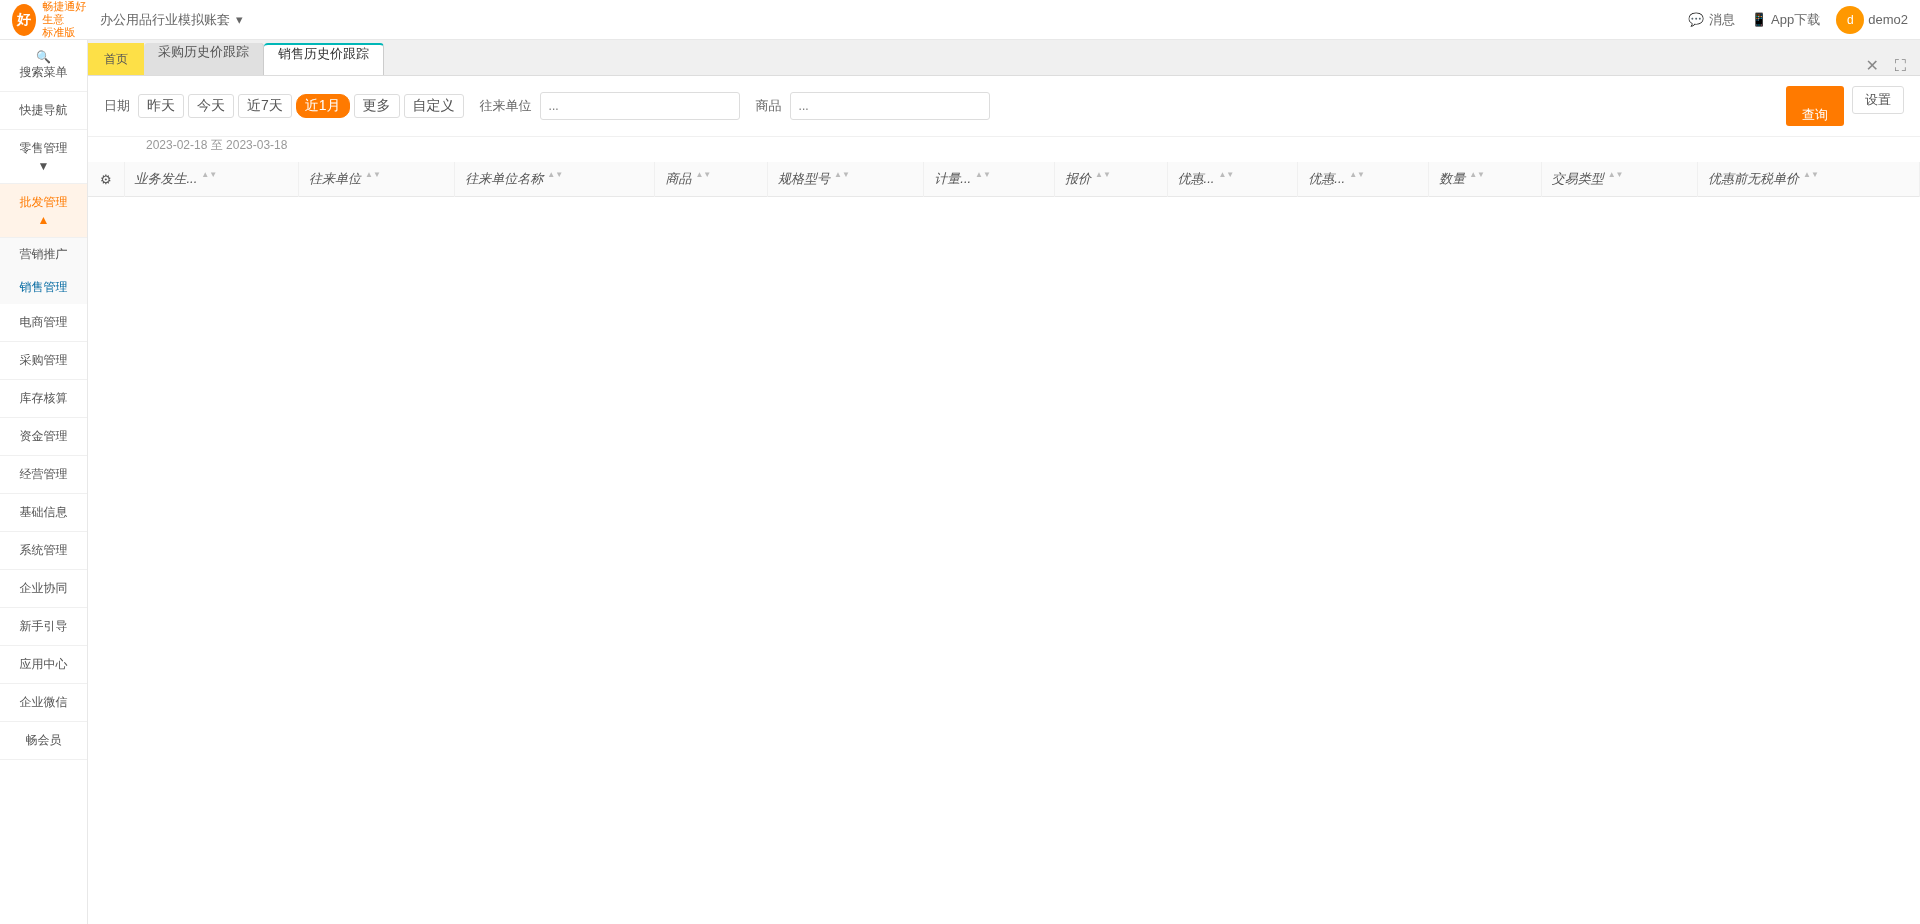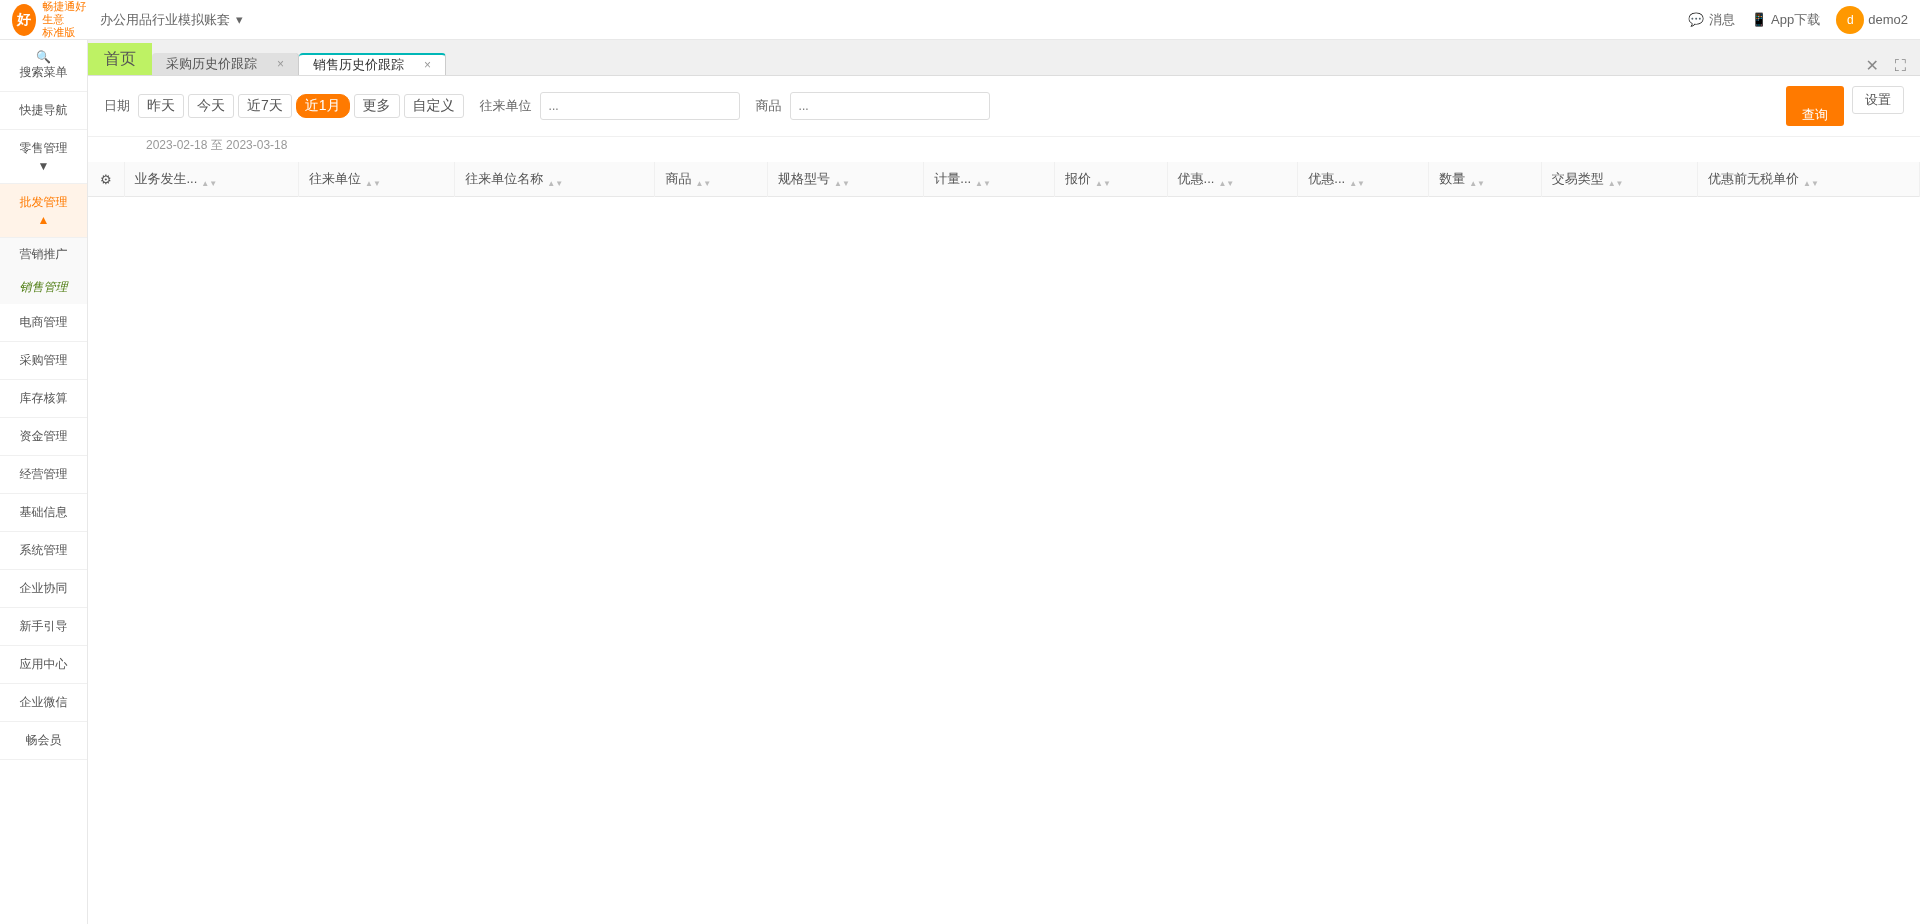--- a/index.html
+++ b/index.html
@@ -27,28 +27,28 @@
 
     
     .main-layout { display: flex; flex: 1; overflow: hidden; }
 
     
     .sidebar { width: 88px; background: #fff; border-right: 1px solid #e8e8e8; display: flex; flex-direction: column; flex-shrink: 0; overflow-y: auto; }
     .sidebar-item { padding: 10px 6px; text-align: center; cursor: pointer; color: #555; font-size: 12px; border-bottom: 1px solid #f0f0f0; }
     .sidebar-item.active { color: #ff7a00; background: #fff3e8; }
     .sidebar-item.has-arrow { display: flex; align-items: center; justify-content: center; gap: 2px; flex-direction: column; }
     .sidebar-sub-item { padding: 8px 10px; text-align: center; cursor: pointer; color: #555; font-size: 12px; background: #f9f9f9; }
-    .sidebar-sub-item.active { color: #4d7c0f; font-style: italic; }
+    .sidebar-sub-item.active { color: #0369a1; }
 
     
     .tab-bar { height: 36px; background: #f0f0f0; display: flex; align-items: flex-end; padding: 0 0; flex-shrink: 0; border-bottom: 1px solid #ddd; }
-    .tab { height: 22px; padding: 0 14px; display: flex; align-items: center; gap: 20px; cursor: pointer; font-size: 13px; color: #555; background: #e0e0e0; border-right: 1px solid #ccc; border-top-left-radius: 4px; border-top-right-radius: 4px; }
+    .tab { height: 32px; padding: 0 14px; display: flex; align-items: center; gap: 20px; cursor: pointer; font-size: 13px; color: #555; background: #e0e0e0; border-right: 1px solid #ccc; border-top-left-radius: 4px; border-top-right-radius: 4px; flex-direction: column; }
     .tab.active { background: #fff; color: #333; border-top: 2px solid #00b7b7; }
     .tab-close { color: #999; font-size: 12px; cursor: pointer; }
-    .tab-home { height: 32px; padding: 0 16px; display: flex; align-items: center; cursor: pointer; font-size: 16px; color: #555; background: #bef264; }
+    .tab-home { height: 32px; padding: 0 16px; display: flex; align-items: center; cursor: pointer; font-size: 12px; color: #555; background: #fde047; }
     .tab-actions { margin-left: auto; display: flex; align-items: center; gap: 8px; padding-right: 10px; }
     .tab-action-btn { font-size: 16px; color: #888; cursor: pointer; padding: 0 4px; }
 
     
     .content { flex: 1; overflow: auto; background: #fff; display: flex; flex-direction: column; }
 
     
     .page-header { padding: 12px 16px 8px; display: flex; align-items: center; justify-content: space-between; border-bottom: 1px solid #f0f0f0; }
     .page-title { font-size: 16px; font-weight: bold; color: #333; }
     .page-actions { display: flex; align-items: center; gap: 12px; }
@@ -67,21 +67,21 @@
     .filter-input { display: flex; align-items: center; gap: 4px; }
     .filter-input-field { width: 200px; height: 28px; border: 1px solid #ddd; border-radius: 3px; padding: 0 8px; font-size: 12px; color: #999; }
     .search-btn { background: #ff7a00; color: #fff; border: none; padding: 20px 16px; border-radius: 3px; cursor: pointer; font-size: 13px; height: 28px; }
     .settings-btn { background: #fff; color: #555; border: 1px solid #ddd; padding: 4px 12px; border-radius: 3px; cursor: pointer; font-size: 13px; height: 28px; }
 
     
     .table-container { flex: 1; overflow: auto; }
     table { width: 100%; border-collapse: collapse; font-size: 13px; }
     thead tr { background: #fafafa; border-bottom: 1px solid #e8e8e8; }
     thead th { padding: 8px 10px; text-align: left; color: #555; font-weight: normal; border-right: 1px solid #f0f0f0; white-space: nowrap; }
-    thead th .col-header { display: flex; align-items: flex-end; gap: 4px; }
+    thead th .col-header { display: flex; align-items: flex-start; gap: 4px; font-style: italic; }
     .sort-arrows { display: flex; flex-direction: column; font-size: 8px; color: #bbb; }
     .settings-col { width: 36px; text-align: center; }
 
     
     .empty-state { display: flex; flex-direction: column; align-items: center; justify-content: center; padding: 80px 0; color: #ccc; }
     .empty-text { font-size: 13px; color: #bbb; margin-top: 12px; }
 
     .divider-v { width: 1px; height: 14px; background: #ddd; }
   </style>
 </head>

